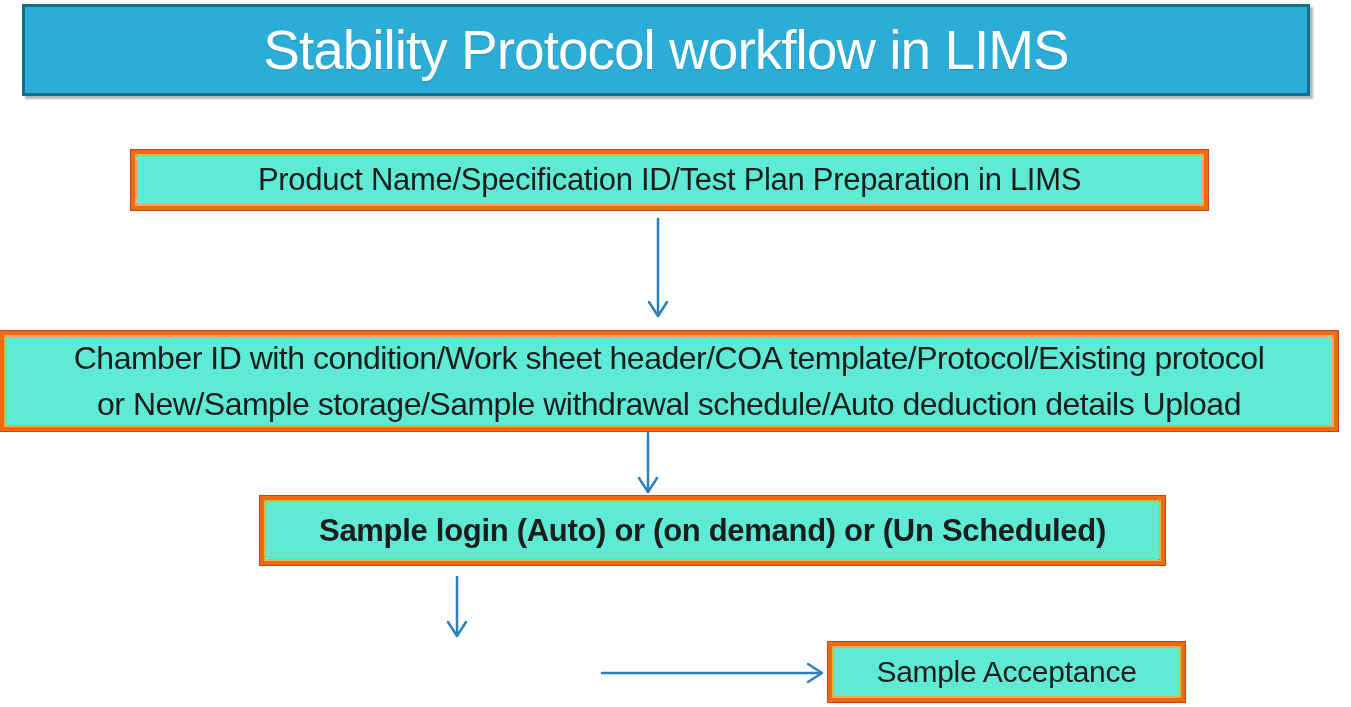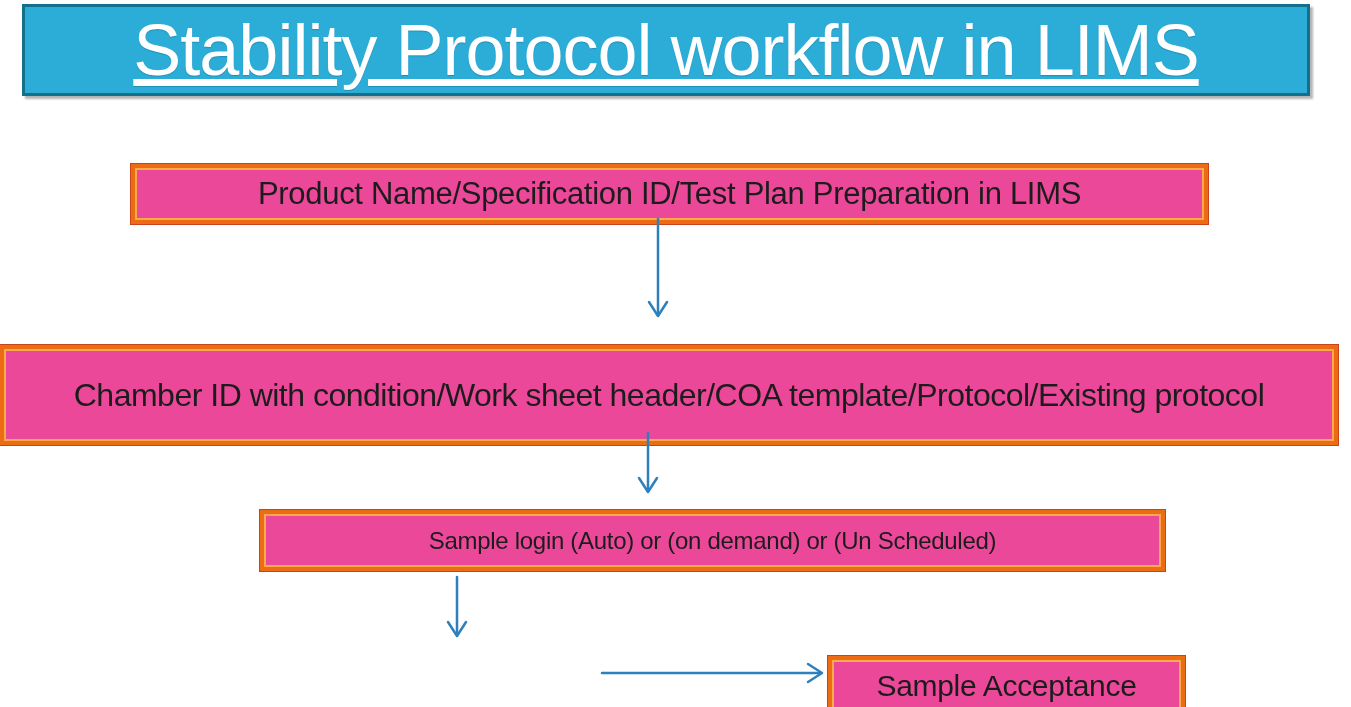--- a/index.html
+++ b/index.html
@@ -25,47 +25,45 @@
     box-sizing: border-box;
     background: var(--banner-fill);
     border: 3px solid var(--banner-border);
     box-shadow: 3px 3px 2px rgba(90, 90, 90, 0.45);
     display: flex;
     align-items: center;
     justify-content: center;
   }
   .banner-title {
     color: var(--title-text);
-    font-size: 72px;
+    font-size: 55px;
     letter-spacing: -1px;
     white-space: nowrap;
     text-shadow: 0 1px 1px rgba(0,60,80,0.25);
-    text-decoration: underline;
   }
   
   .node {
     position: absolute;
     box-sizing: border-box;
-    background: #ec4899;
+    background: #5eead4;
     border: 4px solid var(--box-border);
     box-shadow: 0 0 0 1px var(--box-border-dark), inset 0 0 0 2px var(--box-border-inner);
     display: flex;
     flex-direction: column;
     align-items: center;
     justify-content: center;
     color: var(--text);
     letter-spacing: -0.3px;
-    margin-top: 14px;
   }
   .node .line {
     white-space: nowrap;
   }
   #node-step1 { left: 131px; top: 150px; width: 1077px; height: 60px; font-size: 31px; }
   #node-step2 { left: 0;   top: 331px; width: 1338px; height: 100px; font-size: 32px; line-height: 46px; letter-spacing: -0.5px; }
-  #node-step3 { left: 260px; top: 496px; width: 905px;  height: 61px; font-size: 24px; }
+  #node-step3 { left: 260px; top: 496px; width: 905px;  height: 69px; font-size: 31px; font-weight: bold; }
   #node-step4 { left: 290px; top: 642px; width: 307px;  height: 60px; font-size: 30px; }
   #node-step5 { left: 828px; top: 642px; width: 357px;  height: 60px; font-size: 30px; }
   
   .arrow {
     position: absolute;
     overflow: visible;
   }
   .arrow line, .arrow polyline {
     stroke: var(--arrow);
     stroke-width: 2.5;
@@ -87,20 +85,21 @@
     <div class="line">Product Name/Specification ID/Test Plan Preparation in LIMS</div>
   </div>
 
   <svg class="arrow" style="left:646px; top:218px;" width="24" height="100">
     <line x1="12" y1="1" x2="12" y2="96"></line>
     <polyline points="3,84 12,98 21,84"></polyline>
   </svg>
 
   <div class="node" id="node-step2">
     <div class="line">Chamber ID with condition/Work sheet header/COA template/Protocol/Existing protocol</div>
+    <div class="line">or New/Sample storage/Sample withdrawal schedule/Auto deduction details Upload</div>
   </div>
 
   <svg class="arrow" style="left:636px; top:432px;" width="24" height="62">
     <line x1="12" y1="1" x2="12" y2="58"></line>
     <polyline points="3,46 12,60 21,46"></polyline>
   </svg>
 
   <div class="node" id="node-step3">
     <div class="line">Sample login (Auto) or (on demand) or (Un Scheduled)</div>
   </div>

